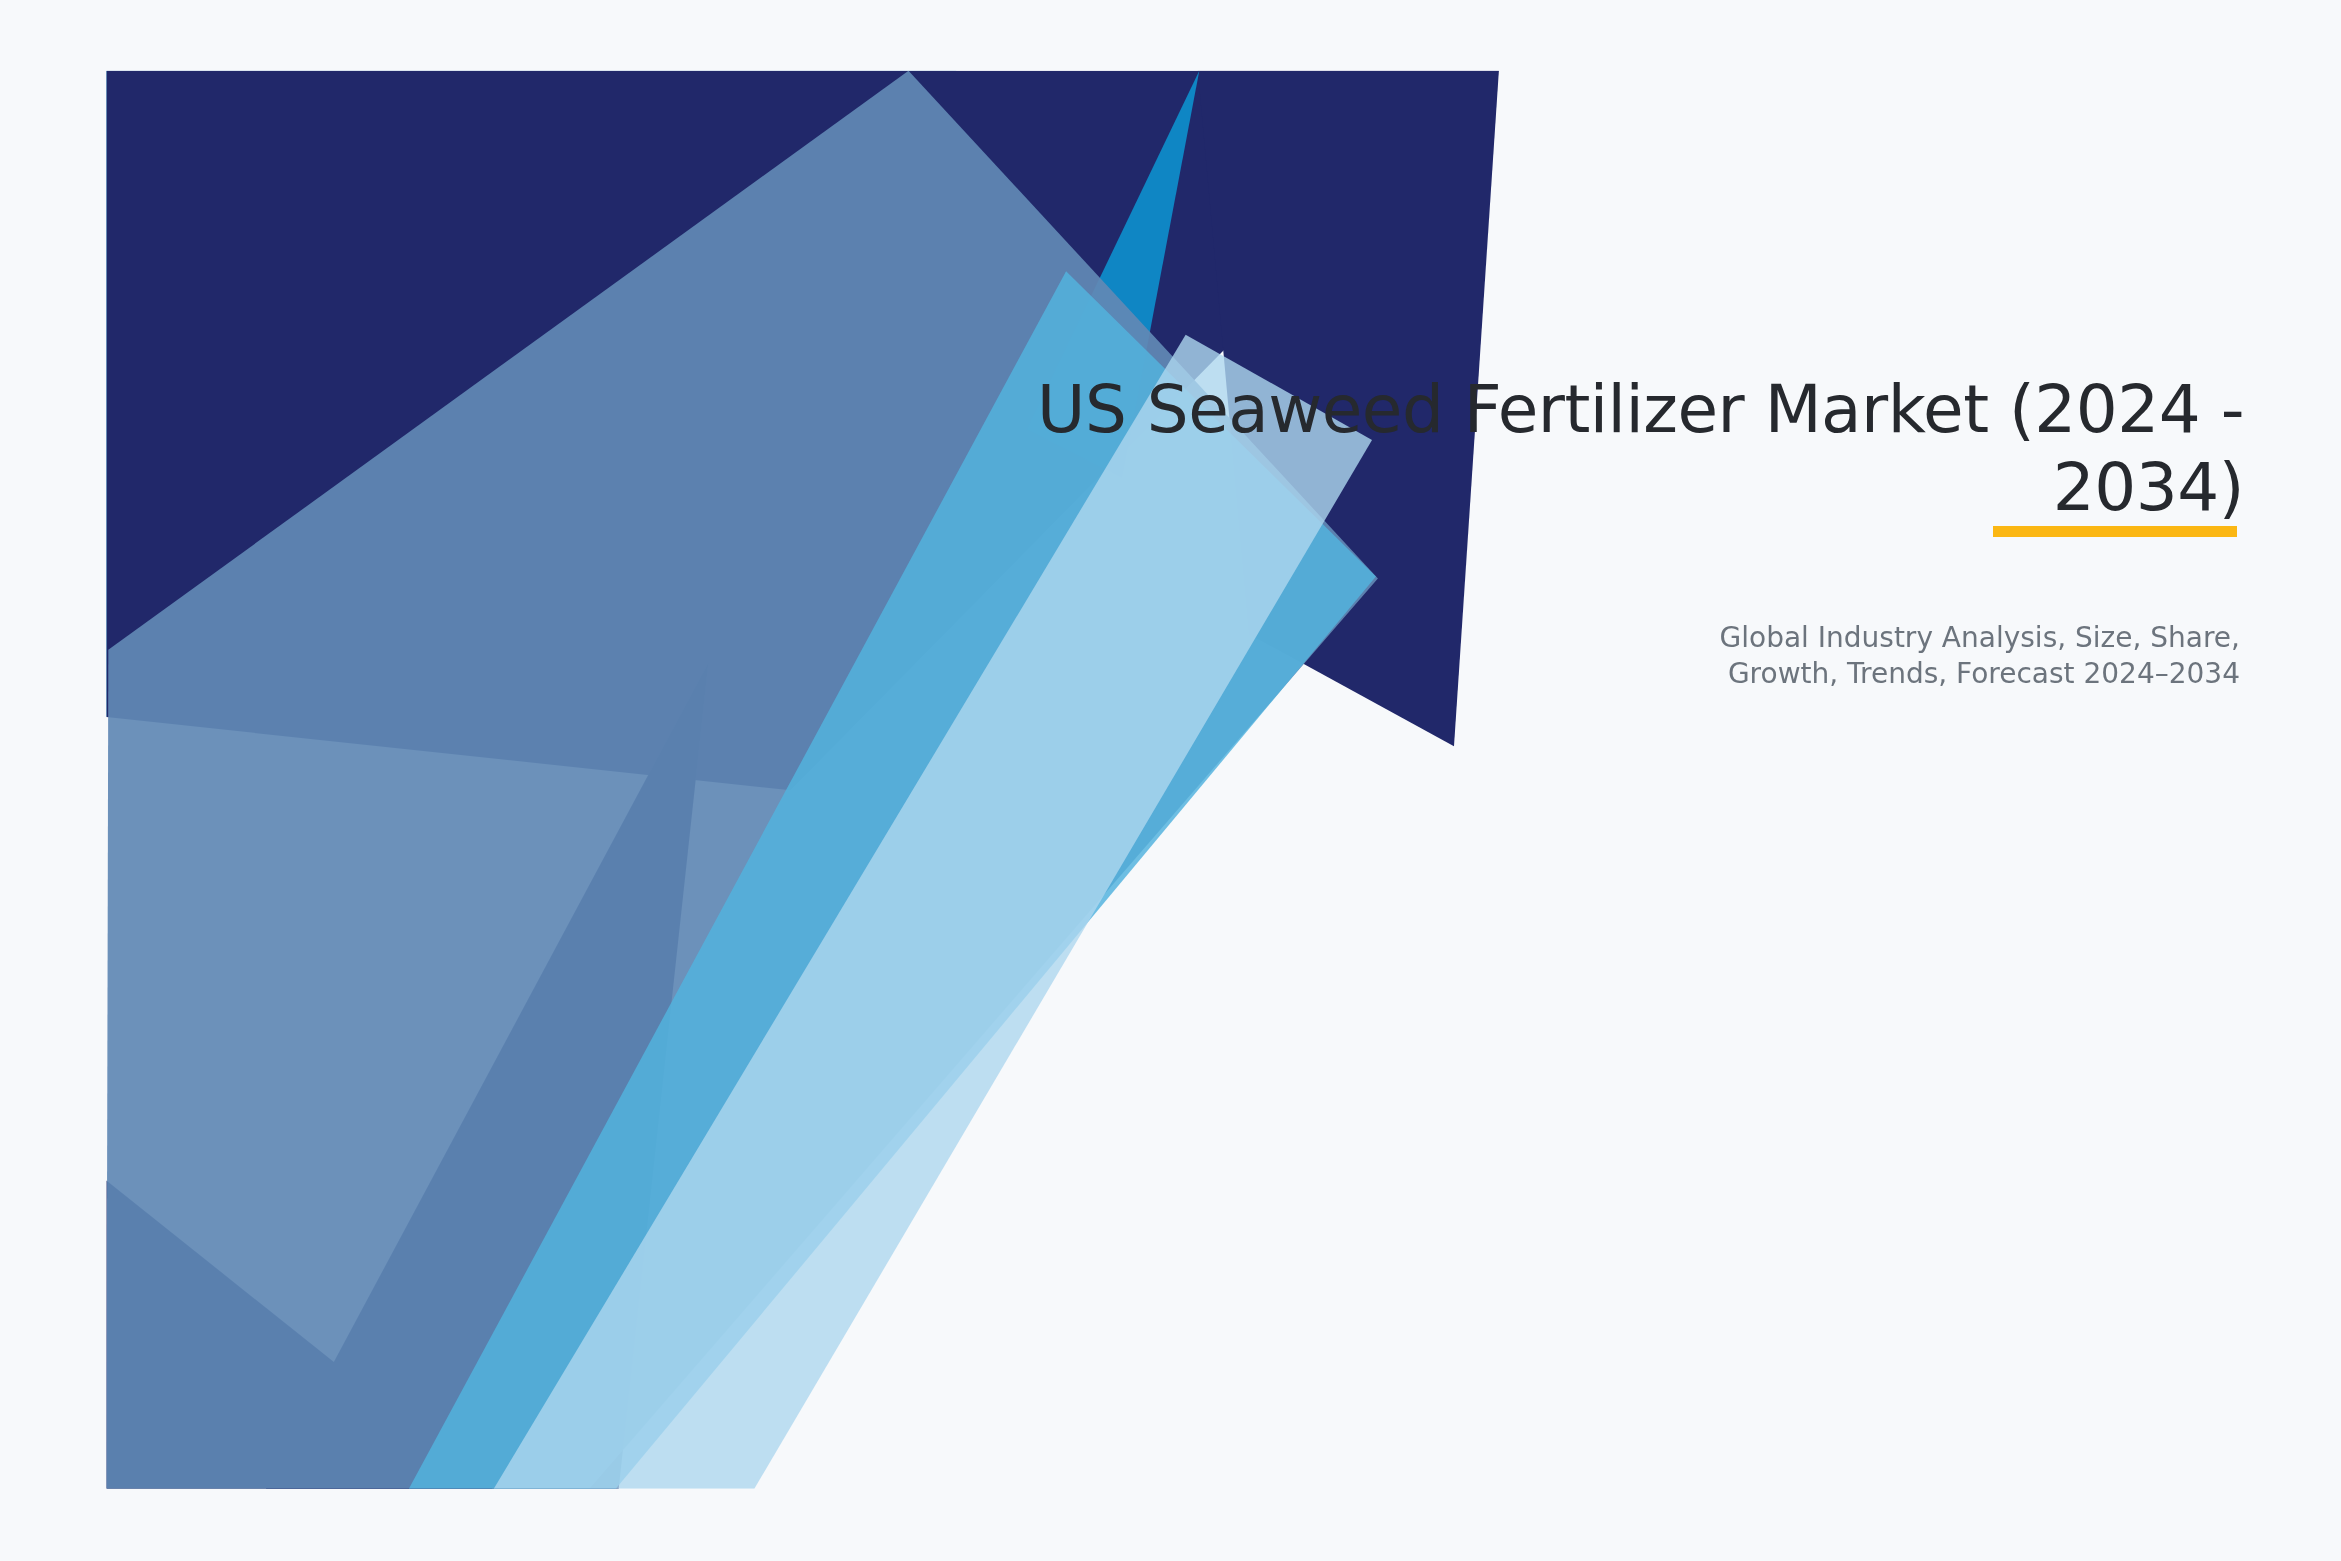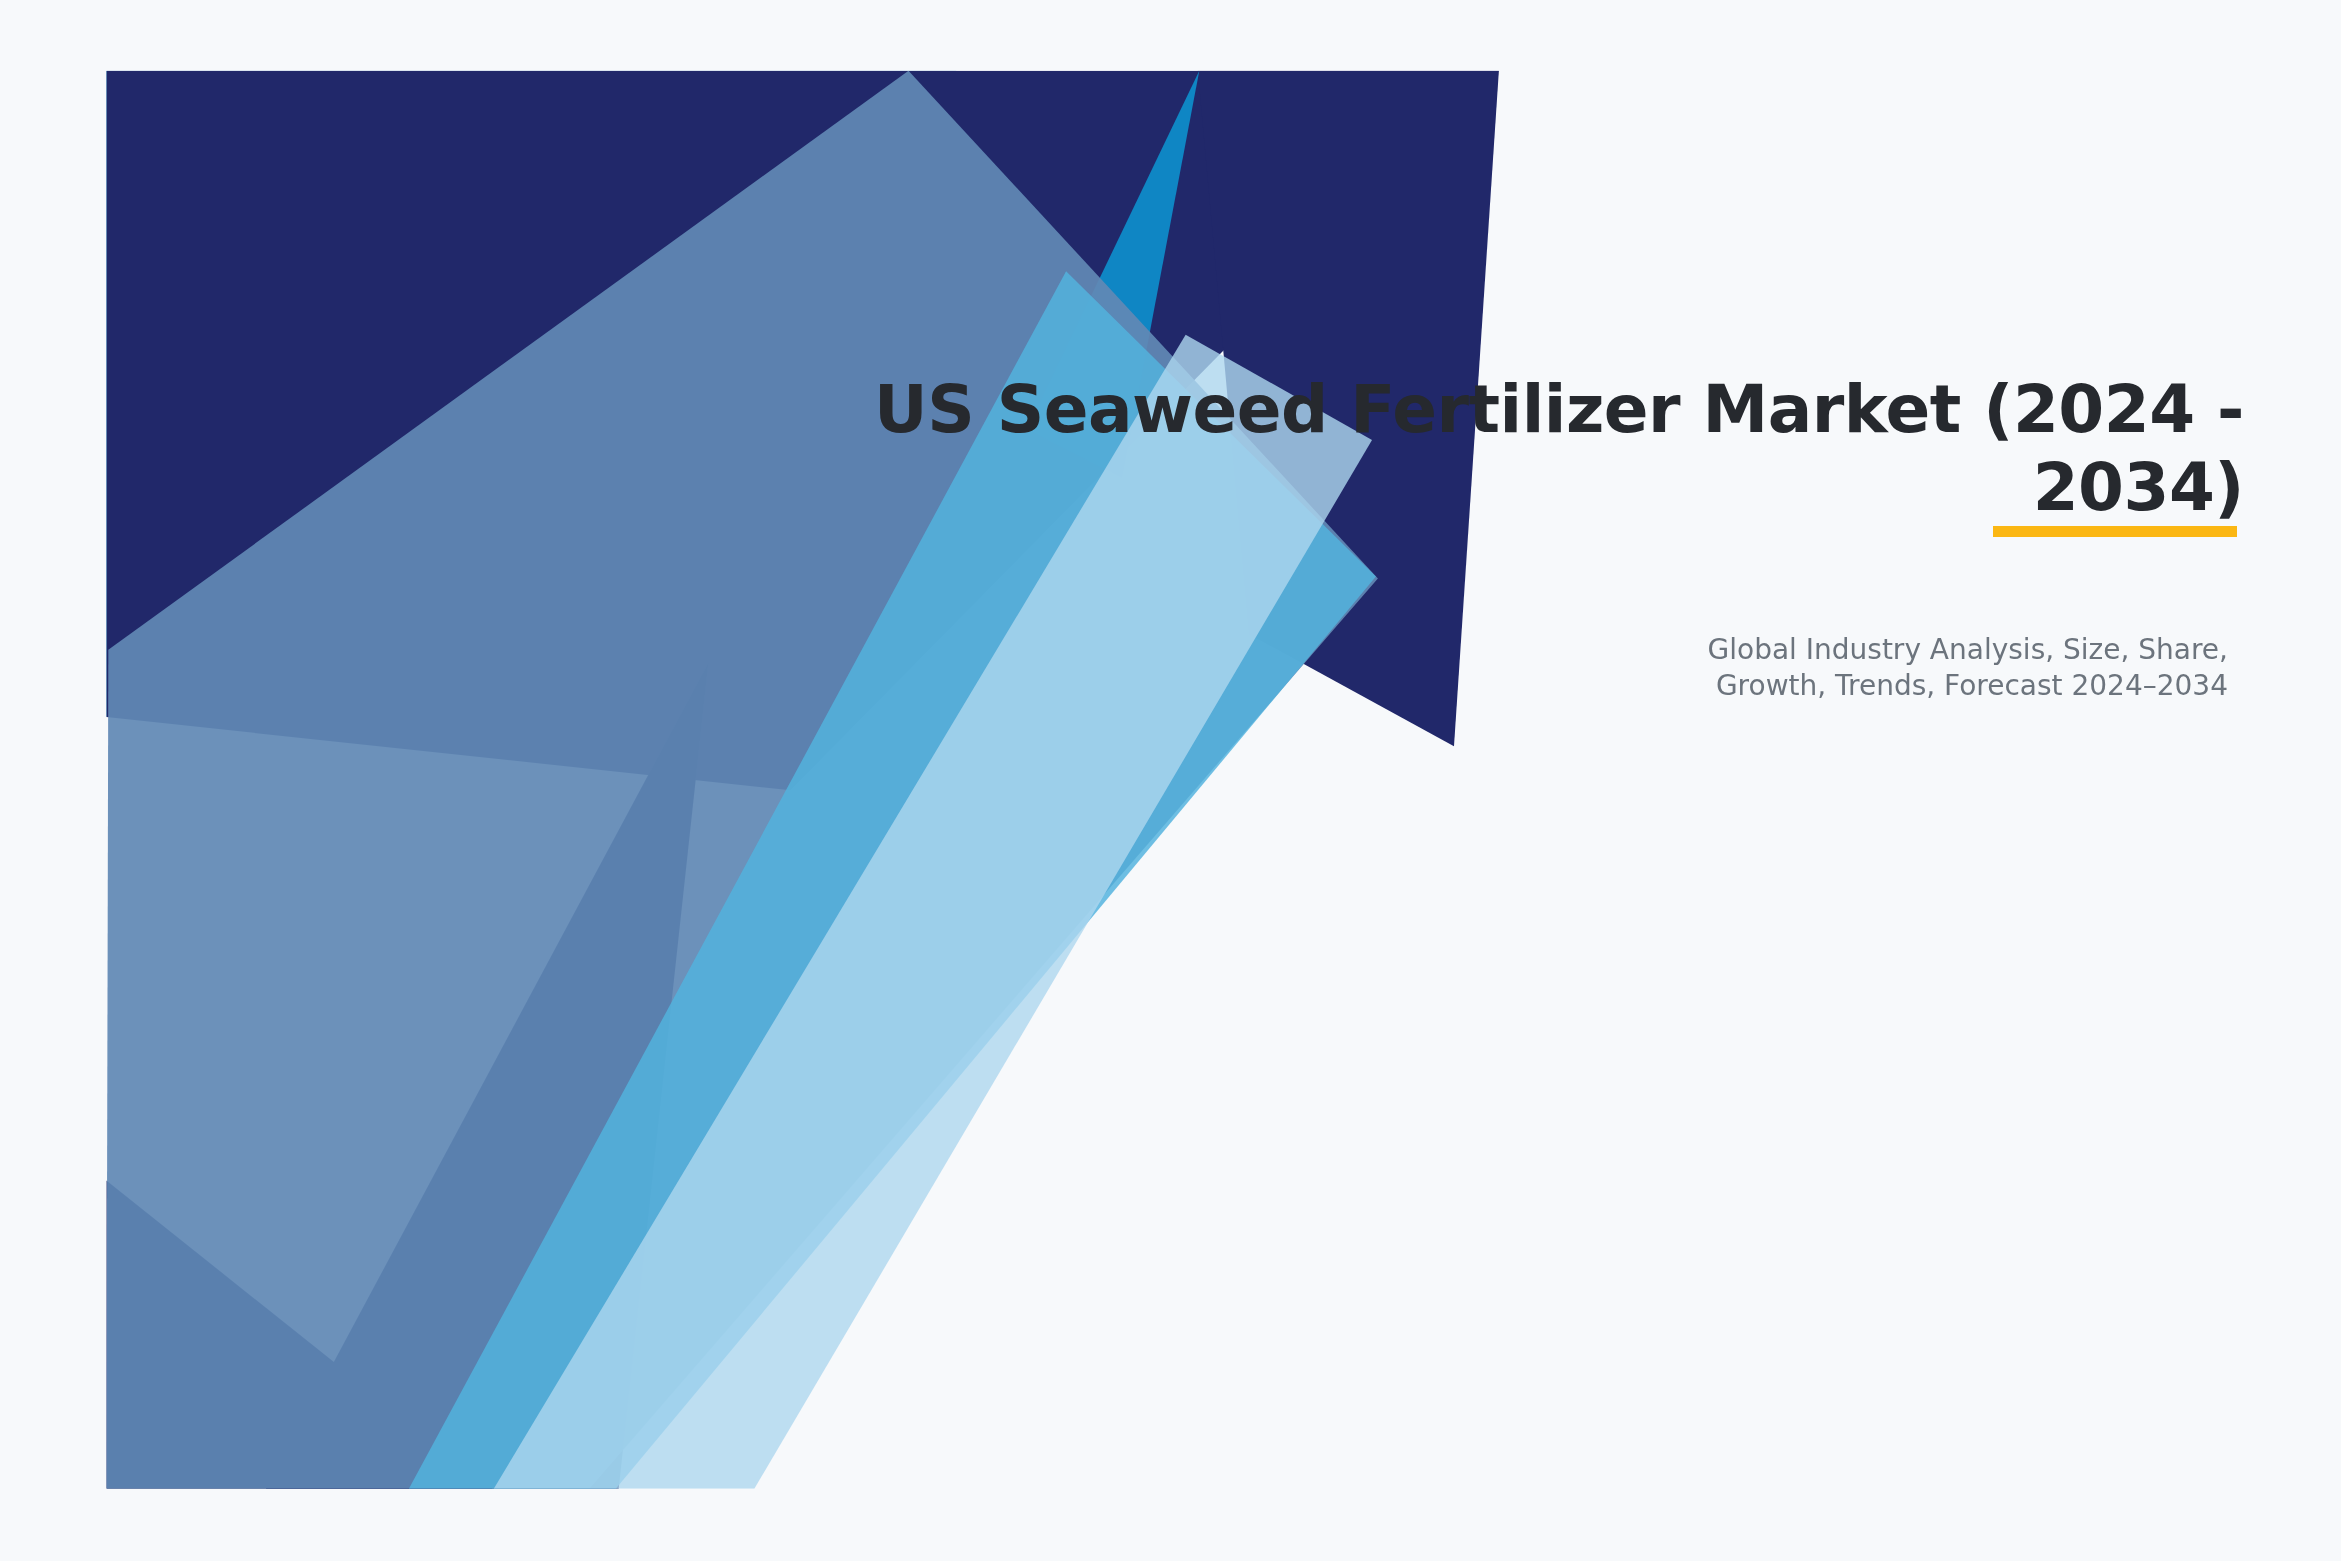--- a/index.html
+++ b/index.html
@@ -45,21 +45,21 @@
   }
 
   #title-wrap {
     position: relative;
     display: block;
   }
 
   #page-title {
     margin: 0;
     font-family: "DejaVu Sans", "Liberation Sans", sans-serif;
-    font-weight: 700;
+    font-weight: 400;
     font-size: 66px;
     line-height: 1.18;
     letter-spacing: -0.5px;
     color: #26292e;
     text-align: right;
     position: relative;
     z-index: 3;
   }
 
   
@@ -67,21 +67,21 @@
     position: absolute;
     right: 7.3px;
     top: 155px;
     width: 244px;
     height: 10.7px;
     background: #fbb713;
     z-index: 2;
   }
 
   #page-subtitle {
-    margin: 16px;
+    margin: 4px;
     padding-top: 89px;
     font-family: "DejaVu Sans", "Liberation Sans", sans-serif;
     font-weight: 400;
     font-size: 28px;
     line-height: 1.28;
     color: #6c747d;
     text-align: right;
     width: 576px;
     margin-left: auto;
   }

